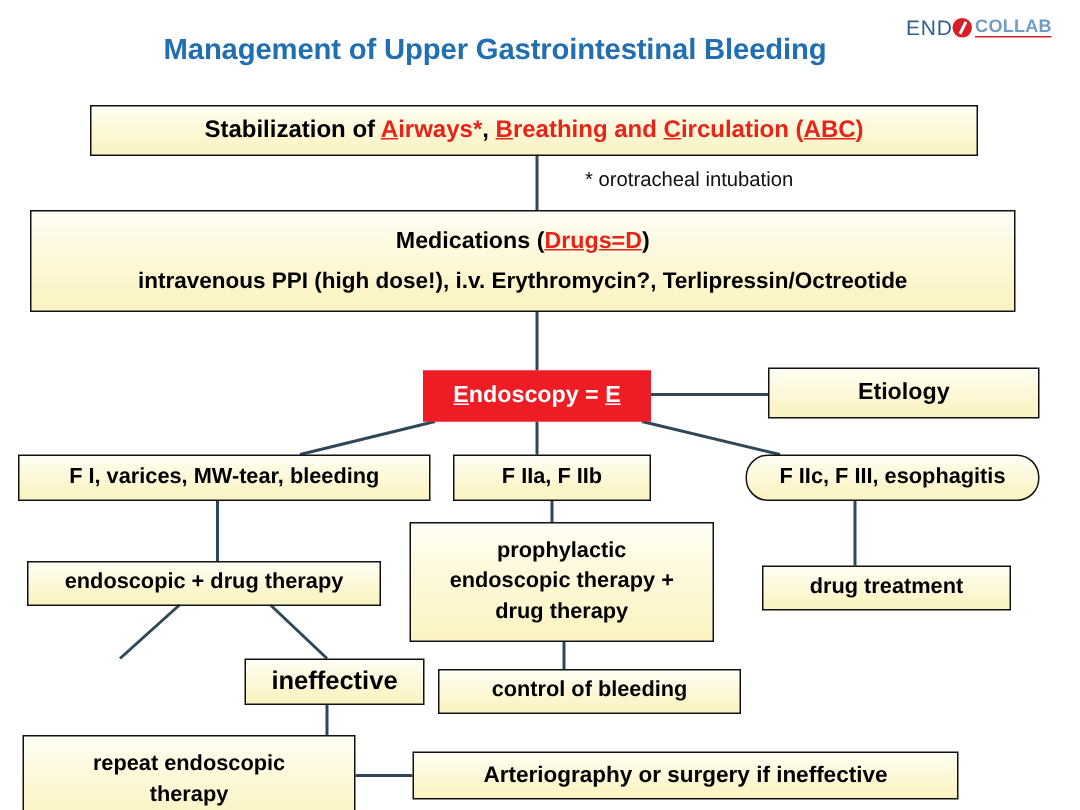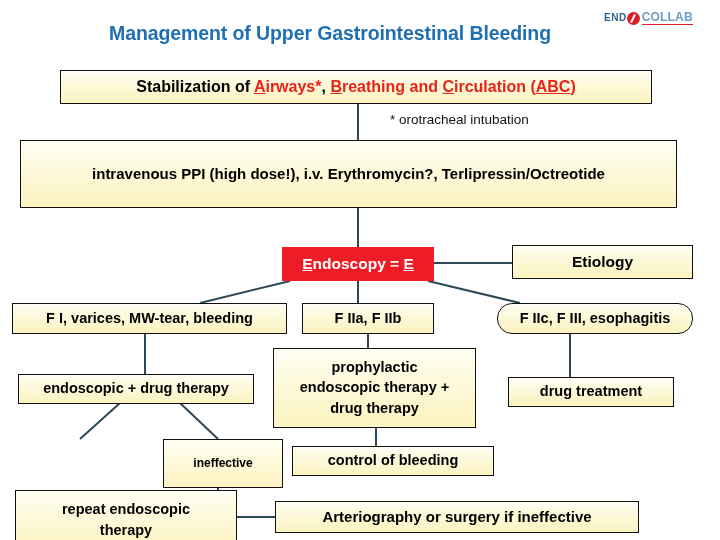--- a/index.html
+++ b/index.html
@@ -24,22 +24,22 @@
     top: 9px;
     left: 604px;
     width: 112px;
     height: 18px;
     display: flex;
     align-items: center;
     line-height: 1;
     letter-spacing: .2px;
   }
   #logo .endo {
-    font-size: 10px;
-    font-weight: bold;
+    font-size: 14px;
+    font-weight: normal;
     color: #2F5F8F;
     letter-spacing: .5px;
   }
   #logo .o-mark {
     position: relative;
     display: inline-block;
     width: 13px;
     height: 13px;
     border-radius: 50%;
     background: #D81F28;
@@ -166,20 +166,23 @@
 
   <div class="box" style="left:60px; top:70px; width:592px; height:34px; font-size:16px;">
     <div>
       <span>Stabilization of </span><span class="ru">A</span><span class="r">irways*</span><span>, </span><span class="ru">B</span><span class="r">reathing and </span><span class="ru">C</span><span class="r">irculation (</span><span class="ru">ABC</span><span class="r">)</span>
     </div>
   </div>
 
   <div class="plain" style="left:390px; top:112px;">* orotracheal intubation</div>
 
   <div class="box" style="left:20px; top:140px; width:657px; height:68px; flex-direction:column; justify-content:center; gap:9px;">
+    <div style="font-size:15.5px;">
+      <span>Medications (</span><span class="ru">Drugs=D</span><span>)</span>
+    </div>
     <div style="font-size:15px;">intravenous PPI (high dose!), i.v. Erythromycin?, Terlipressin/Octreotide</div>
   </div>
 
   <div class="box red" style="left:282px; top:247px; width:152px; height:34px; font-size:15.5px;">
     <div>
       <span class="wu">E</span><span>ndoscopy = </span><span class="wu">E</span>
     </div>
   </div>
 
   <div class="box" style="left:512px; top:245px; width:181px; height:34px; font-size:15.5px;">
@@ -206,21 +209,21 @@
     <span>prophylactic</span>
     <span>endoscopic therapy +</span>
     <span>drug therapy</span>
   </div>
 
   <div class="box" style="left:508px; top:377px; width:166px; height:30px; font-size:14.5px;">
     <span>drug treatment</span>
   </div>
 
 
-  <div class="box" style="left:163px; top:439px; width:120px; height:49px; font-size:12px;">
+  <div class="box" style="left:163px; top:439px; width:120px; height:31px; font-size:17px;">
     <span>ineffective</span>
   </div>
 
   <div class="box" style="left:292px; top:446px; width:202px; height:30px; font-size:14.5px;">
     <span>control of bleeding</span>
   </div>
 
   <div class="box" style="left:15px; top:490px; width:222px; height:60px; flex-direction:column; justify-content:center; gap:3px; font-size:14.5px;">
     <span>repeat endoscopic</span>
     <span>therapy</span>

